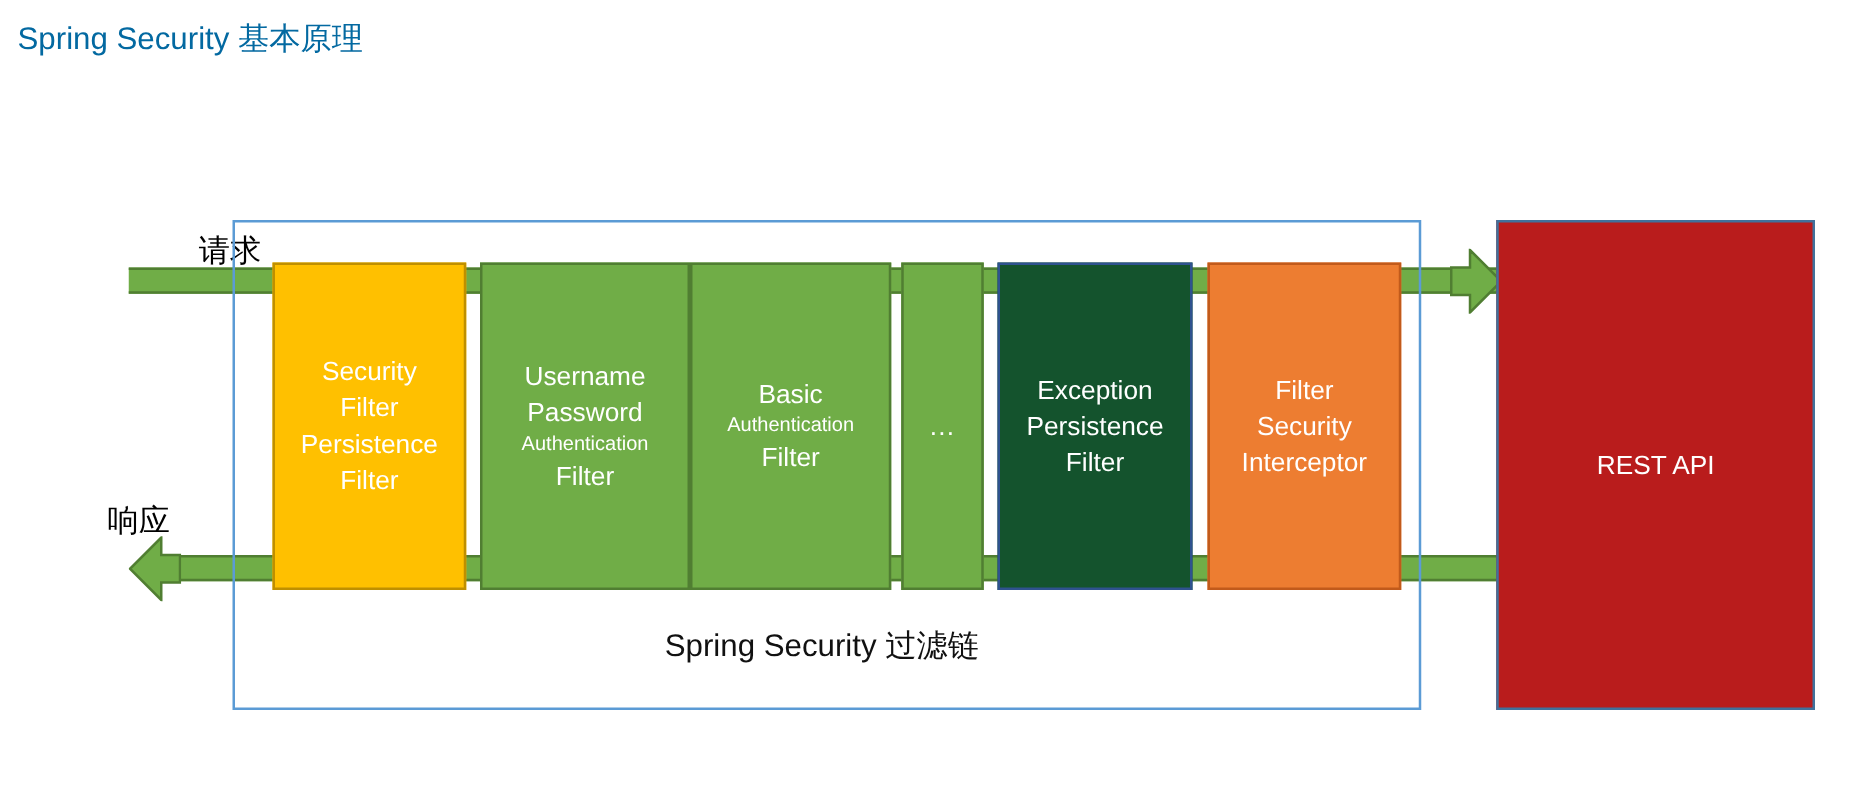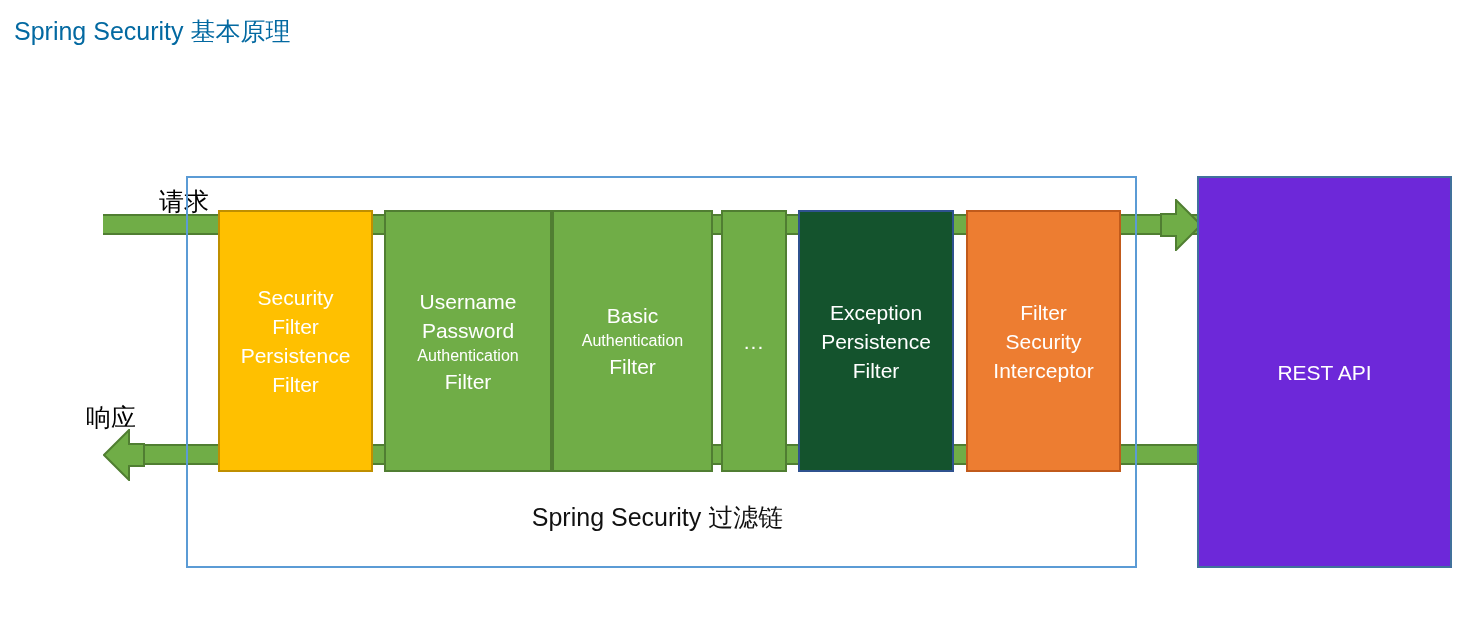--- a/index.html
+++ b/index.html
@@ -125,21 +125,21 @@
   .c-blue   { background: #14532d; border-color: #2F528F; }
   .c-orange { background: #ED7D31; border-color: #C15A1B; }
 
   
   #rest-api-box {
     position: absolute;
     left: 1197px;
     top: 176px;
     width: 255px;
     height: 392px;
-    background: #6d28d9;
+    background: #b91c1c;
     border: 2px solid #41719C;
     box-sizing: border-box;
     display: flex;
     align-items: center;
     justify-content: center;
     color: #ffffff;
     font-size: 21px;
     line-height: 29px;
     text-align: center;
   }

